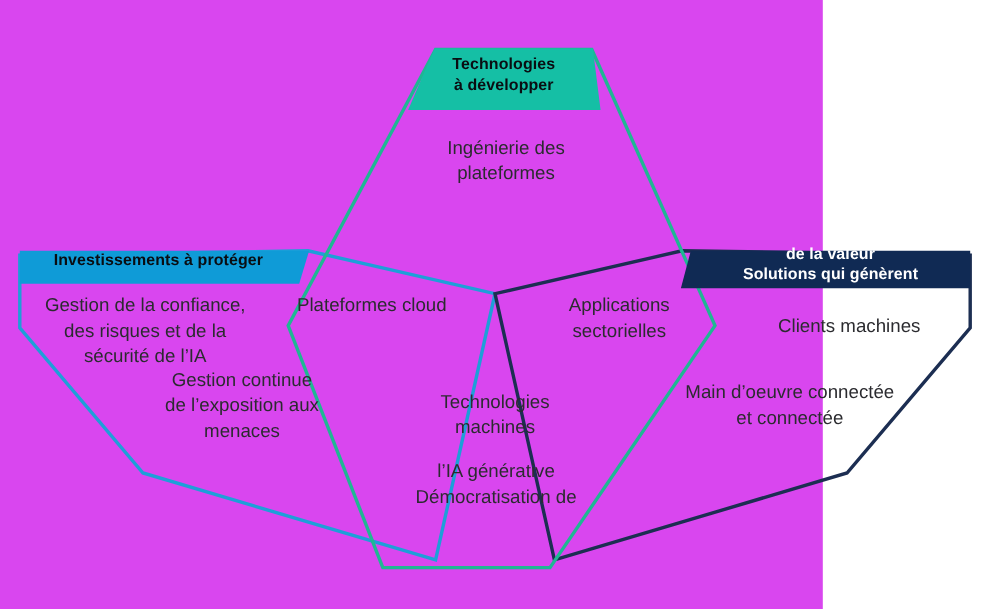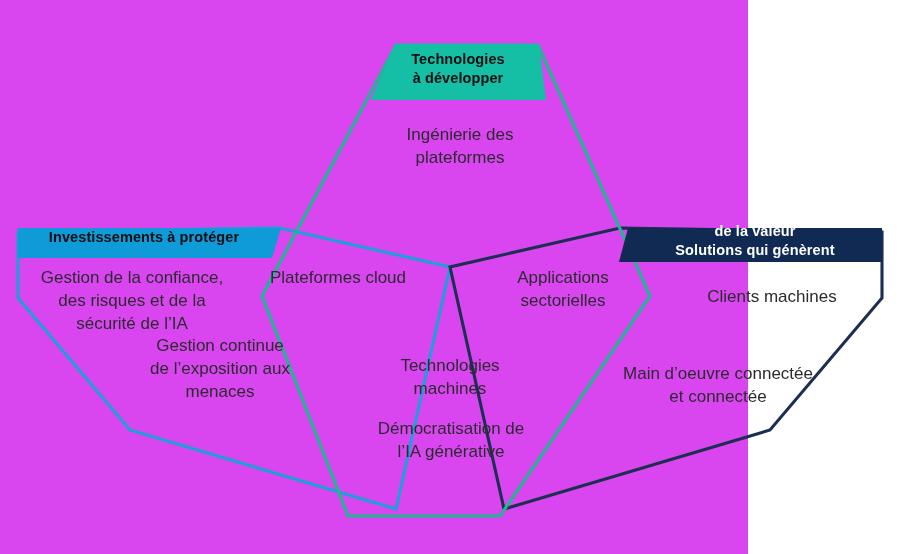--- a/index.html
+++ b/index.html
@@ -63,21 +63,21 @@
     line-height: 1.34;
     pointer-events: none;
   }
   #txt-plat-eng   { left: 352px; top: 124px; width: 216px; }
   #txt-dev-ia     { left: 352px; top: 186px; width: 216px; }
   #txt-cloud-sect { left: 240px; top: 267px; width: 196px; }
   #txt-apps-intel { left: 478px; top: 267px; width: 170px; }
   #txt-gestion-conf { left: 10px;  top: 267px; width: 244px; }
   #txt-gestion-exp  { left: 112px; top: 335px; width: 216px; }
   #txt-clients    { left: 656px; top: 286px; width: 232px; }
-  #txt-main-oeuvre{ left: 592px; top: 363px; width: 252px; }
+  #txt-main-oeuvre{ left: 592px; top: 346px; width: 252px; }
   #txt-tech-dur   { left: 364px; top: 355px; width: 172px; }
   #txt-democ      { left: 348px; top: 418px; width: 206px; }
 </style>
 </head>
 <body>
 
 <div id="stage">
 
   <svg id="venn-svg" viewBox="0 0 900 554">
 
@@ -139,17 +139,17 @@
   <div class="region-text" id="txt-main-oeuvre">
     <div>Main d’oeuvre connectée</div>
     <div>et connectée</div>
   </div>
 
   <div class="region-text" id="txt-tech-dur">
     <div>Technologies</div>
     <div>machines</div>
   </div>
   <div class="region-text" id="txt-democ">
+    <div>l’IA générative</div>
     <div>Démocratisation de</div>
-    <div>l’IA générative</div>
   </div>
 
 </div>
 
 </body></html>

